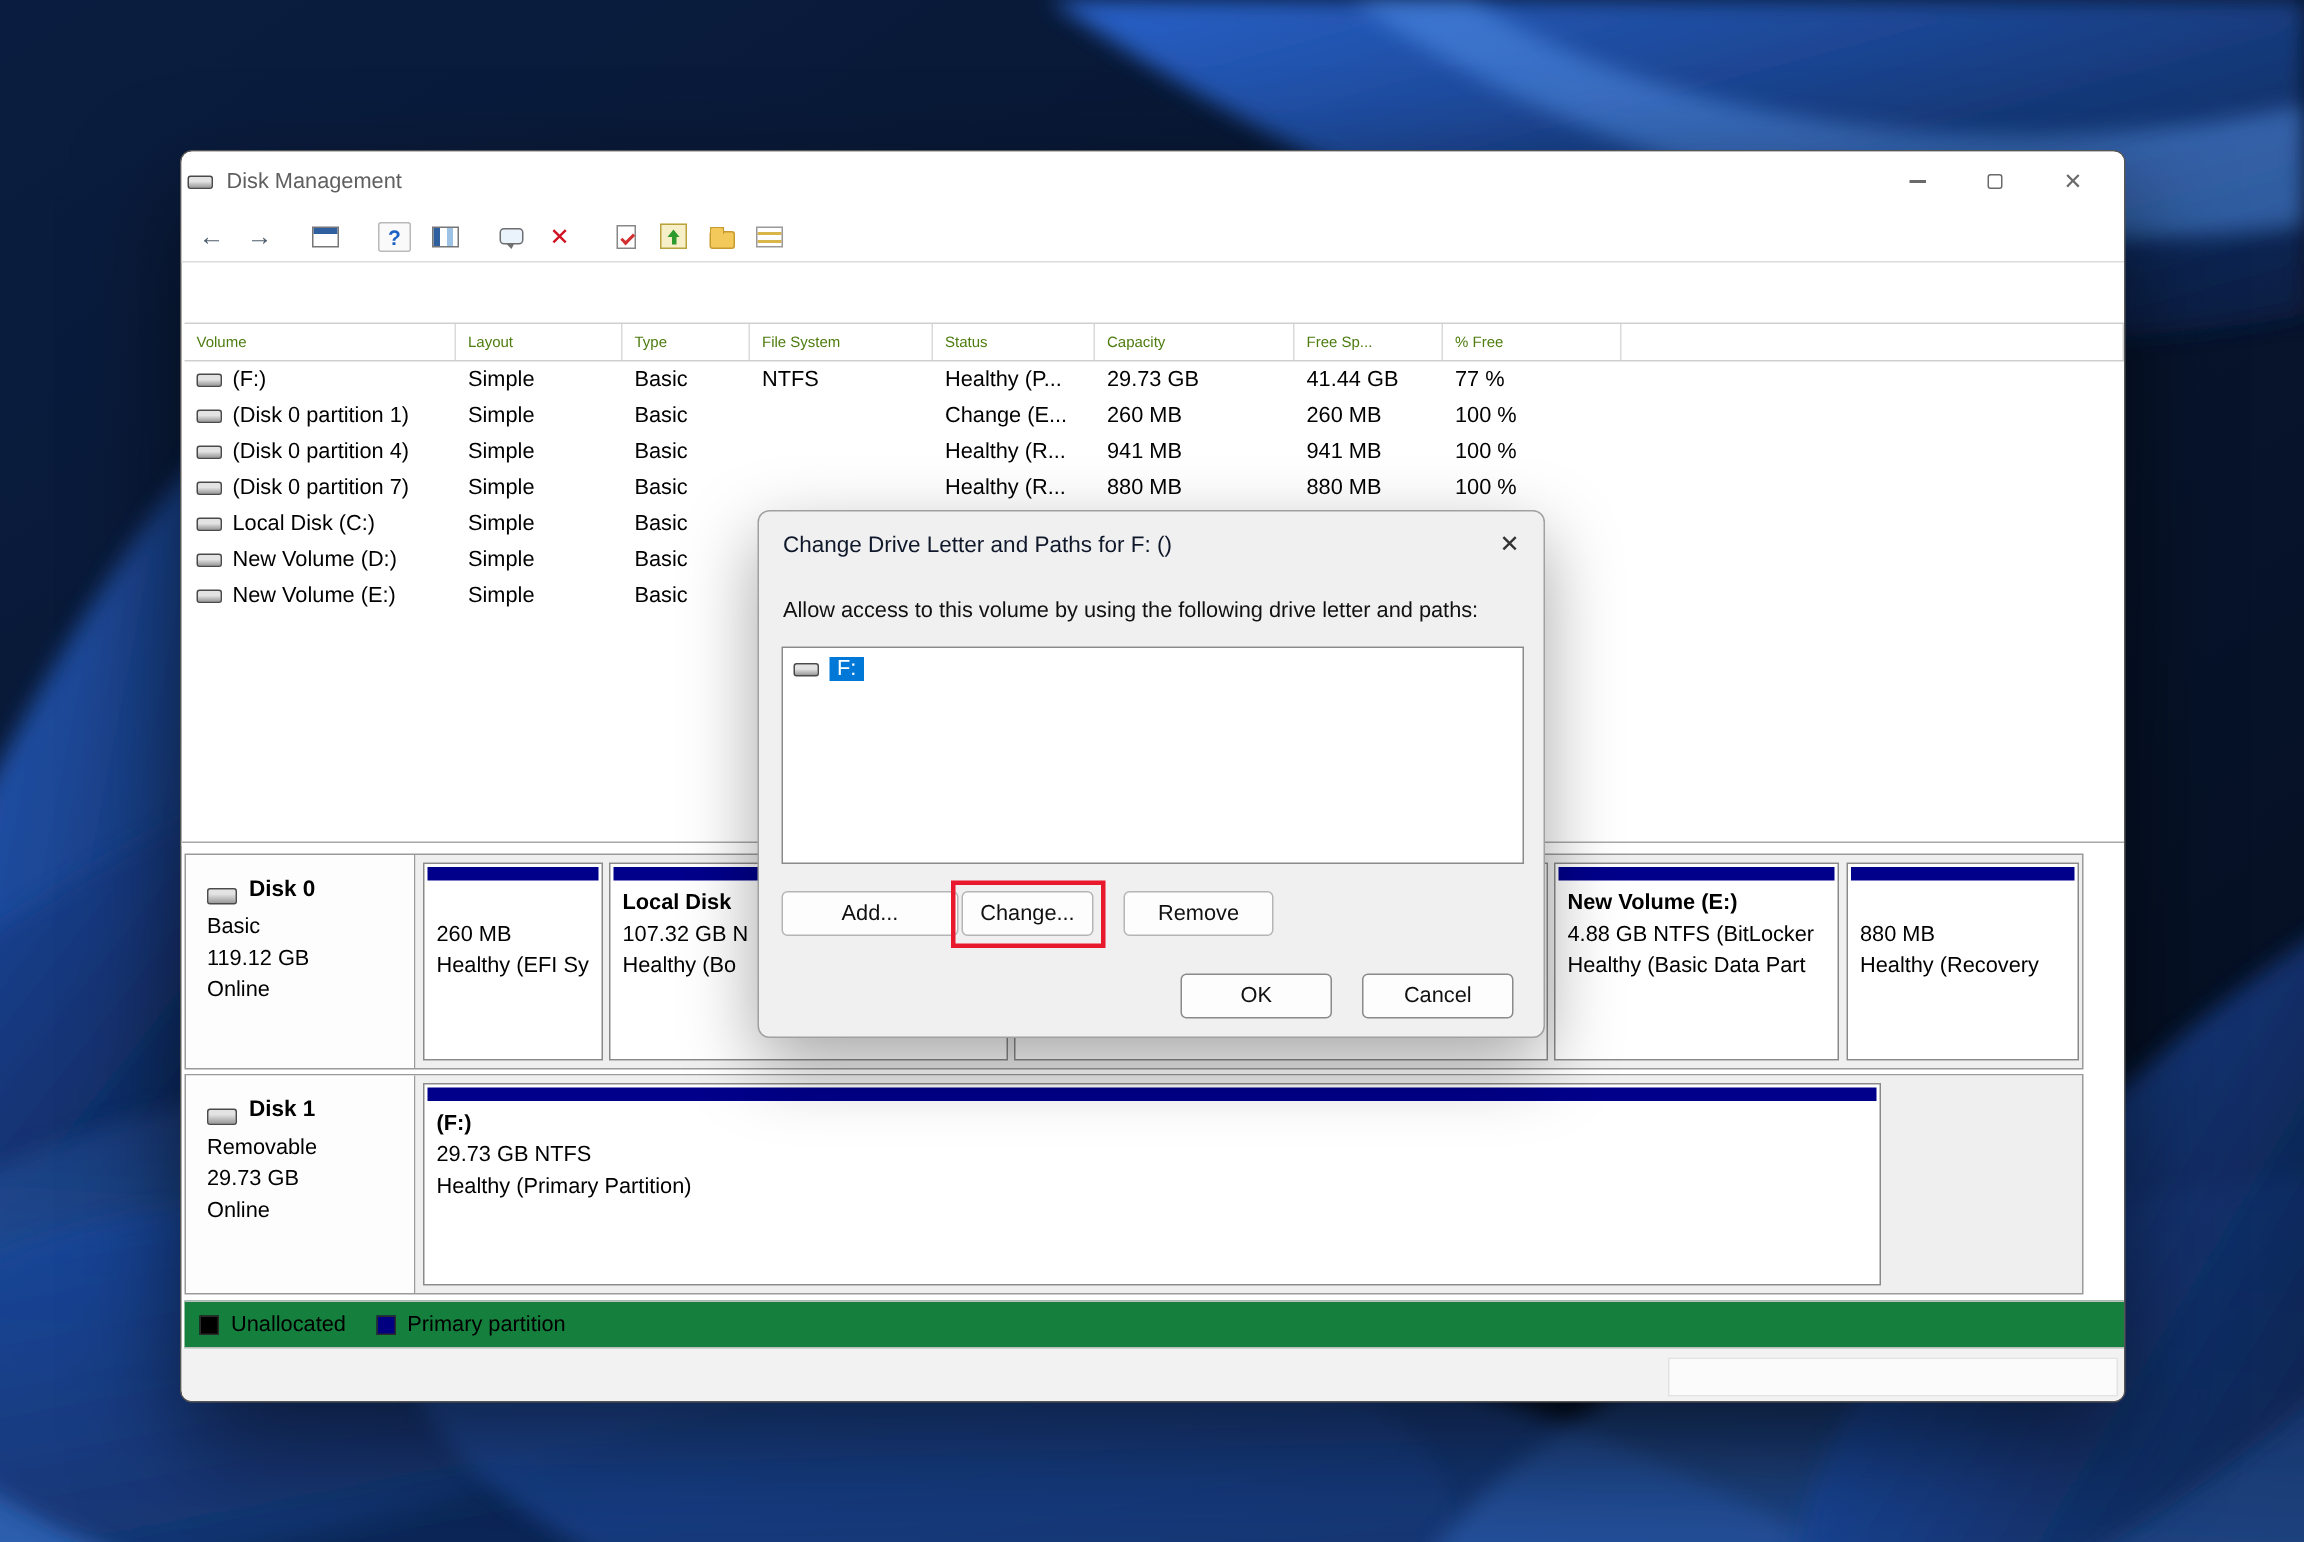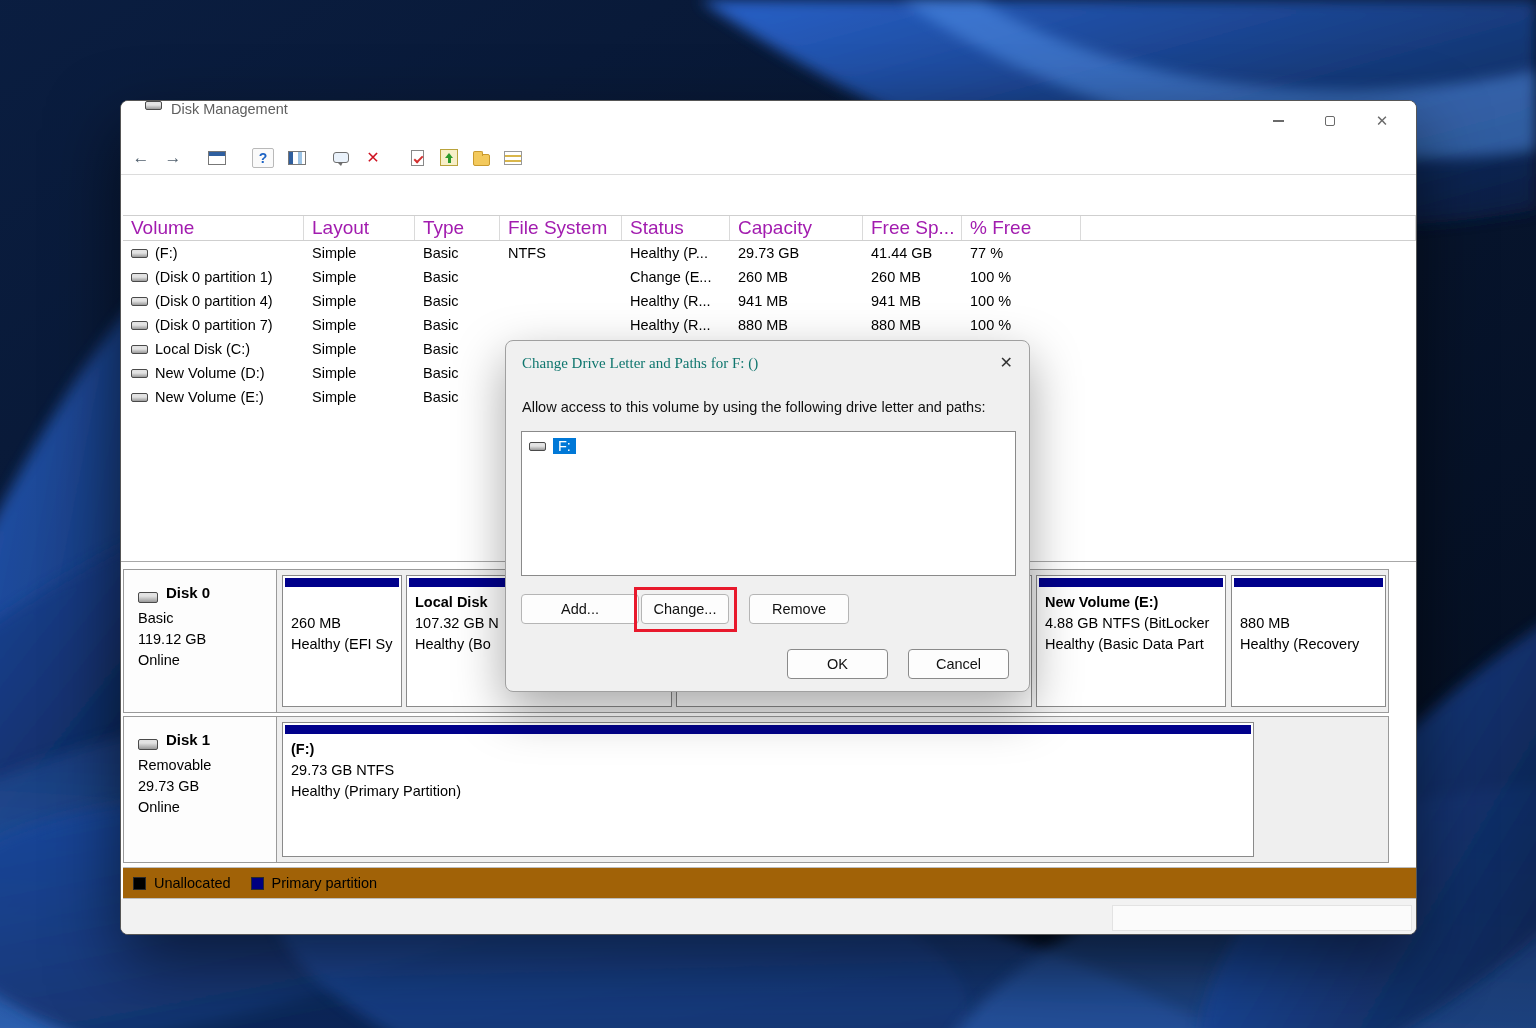--- a/index.html
+++ b/index.html
@@ -6,21 +6,21 @@
   html,body { width:1536px; height:1028px; overflow:hidden; background:#04101f; }
 
   
   #wallpaper { position:absolute; inset:0; z-index:0; }
 
   
   #window { position:absolute; left:120px; top:100px; width:1297px; height:835px;
     background:#ffffff; border:1px solid #565656; border-radius:8px;
     box-shadow:0 28px 70px rgba(0,0,0,.55); z-index:10; overflow:hidden; }
 
-  .titlebar { height:40px; display:flex; align-items:flex-start; padding:0 24px; position:relative; background:#fff; }
+  .titlebar { height:40px; display:flex; align-items:center; padding:0 4px; position:relative; background:#fff; }
   .tb-title { font-size:14.5px; color:#5f5f5f; margin-left:9px; }
   .win-controls { position:absolute; right:8px; top:0; height:40px; display:flex; }
   .wc { width:52px; height:40px; display:flex; align-items:center; justify-content:center; color:#6a6a6a; font-size:15px; cursor:default; }
   .min-bar { width:11px; height:1.5px; background:#6a6a6a; }
   .max-box { width:10px; height:10px; border:1.2px solid #6a6a6a; border-radius:2px; }
 
   .menubar { height:31px; display:flex; align-items:center; padding:0 7px; font-size:14.5px; color:#1a1a1a; background:#fff; }
   .menu-item { padding:4px 13px; }
 
   .toolbar { height:34px; border-bottom:1px solid #dcdcdc; display:flex; align-items:center; padding:0 11px; gap:14px; background:#fff; }
@@ -39,21 +39,21 @@
      border-left:2px solid #d23030; border-bottom:2px solid #d23030; transform:rotate(-45deg); }
   .ic-up { width:18px; height:17px; border:1px solid #b9a33c; background:#f7efc8; position:relative; }
   .ic-up::before { content:""; position:absolute; left:4px; top:3px; border-left:4px solid transparent; border-right:4px solid transparent; border-bottom:5px solid #2c9a2c; }
   .ic-up::after { content:""; position:absolute; left:7px; top:8px; width:2.5px; height:5px; background:#2c9a2c; }
   .ic-folder { width:17px; height:12px; background:#f3c95c; border:1px solid #c99a2e; border-radius:2px; position:relative; margin-top:4px; }
   .ic-folder::before { content:""; position:absolute; top:-4px; left:-1px; width:8px; height:4px; background:#f3c95c; border:1px solid #c99a2e; border-bottom:none; border-radius:2px 2px 0 0; }
   .ic-list { width:18px; height:14px; border:1px solid #999; background:repeating-linear-gradient(180deg,#ffffff 0 3px,#d9b64a 3px 5px); }
 
   
   .vtable { position:absolute; left:2px; top:114px; width:1293px; }
-  .vhead { display:flex; height:26px; border-top:1px solid #cfcfcf; border-bottom:1px solid #cfcfcf; font-size:19px; color:#a21caf; }
+  .vhead { display:flex; height:26px; border-top:1px solid #cfcfcf; border-bottom:1px solid #cfcfcf; font-size:10px; color:#4d7c0f; }
   .vhead .c { border-right:1px solid #dadada; }
   .vrow { display:flex; height:24px; font-size:14.5px; color:#000; }
   .c { flex:none; padding-left:8px; display:flex; align-items:center; gap:7px; white-space:nowrap; overflow:hidden; }
   .c0{width:181px} .c1{width:111px} .c2{width:85px} .c3{width:122px} .c4{width:108px}
   .c5{width:133px} .c6{width:99px} .c7{width:119px} .c8{flex:1}
 
   .disk-ico { flex:none; width:17px; height:9px; border:1px solid #4a4a4a; border-radius:2px;
      background:linear-gradient(180deg,#e3e3e3 0 3px,#9a9a9a); }
   .disk-ico.big { width:20px; height:11px; }
 
@@ -63,32 +63,32 @@
   .disk-label { width:153px; border-right:1px solid #9a9a9a; padding:12px 0 0 14px; font-size:14.5px; color:#000; line-height:21px; background:#fdfdfd; }
   .disk-title { font-weight:700; font-size:15px; display:flex; gap:8px; align-items:flex-end; margin-bottom:5px; }
   .disk-track { flex:1; position:relative; background:#efefef; }
   .part { position:absolute; top:5px; bottom:5px; border:1px solid #8a8a8a; background:#ffffff; overflow:hidden; }
   .pstrip { height:9px; background:#00008b; margin:2px 2px 0 2px; }
   .ptext { padding:5px 4px 0 8px; font-size:14.5px; line-height:21px; white-space:nowrap; }
   .pname { font-weight:700; height:21px; }
 
   
   .legend { position:absolute; left:2px; top:766px; width:1293px; height:32px; border-top:1px solid #bdbdbd;
-     border-bottom:1px solid #bdbdbd; display:flex; align-items:center; gap:20px; padding-left:10px; font-size:14.5px; background:#a16207; }
+     border-bottom:1px solid #bdbdbd; display:flex; align-items:center; gap:20px; padding-left:10px; font-size:14.5px; background:#15803d; }
   .lg-item { display:flex; align-items:center; gap:8px; }
   .lg-sq { width:13px; height:13px; border:1px solid #2a2a2a; }
   .lg-black { background:#000000; }
   .lg-navy { background:#000080; }
   .statusbar { position:absolute; left:0; top:798px; width:100%; height:37px; background:#f2f2f2; }
   .status-right { position:absolute; right:4px; top:6px; width:300px; height:26px; background:#fbfbfb; border:1px solid #e3e3e3; }
 
   
   #dialog { position:absolute; left:505px; top:340px; width:525px; height:352px; background:#f0f0f0;
      border:1px solid #a0a0a0; border-radius:8px; box-shadow:0 18px 50px rgba(0,0,0,.35); z-index:50; }
-  .dlg-title { height:44px; display:flex; align-items:center; padding:0 16px; font-size:15px; color:#0f766e;font-family:Liberation Serif, serif; }
+  .dlg-title { height:44px; display:flex; align-items:center; padding:0 16px; font-size:15px; color:#0f172a; }
   .dlg-close { position:absolute; right:16px; top:12px; font-size:16px; color:#333; cursor:default; }
   .dlg-instr { position:absolute; left:16px; top:58px; font-size:14.5px; color:#111; }
   .dlg-list { position:absolute; left:15px; top:90px; width:495px; height:145px; background:#ffffff; border:1px solid #8a8a8a; padding:6px 7px; }
   .dlg-item { display:flex; align-items:center; gap:7px; font-size:14.5px; }
   .dlg-sel { background:#0078d7; color:#fff; padding:0 5px; }
   .btn { position:absolute; height:30px; background:#fdfdfd; border:1px solid #b5b5b5; border-radius:4px;
      font-size:14.5px; color:#111; display:flex; align-items:center; justify-content:center; cursor:default; }
   #btn-add    { left:15px;  top:253px; width:118px; }
   #btn-change { left:135px; top:253px; width:88px;  }
   #btn-remove { left:243px; top:253px; width:100px; }

